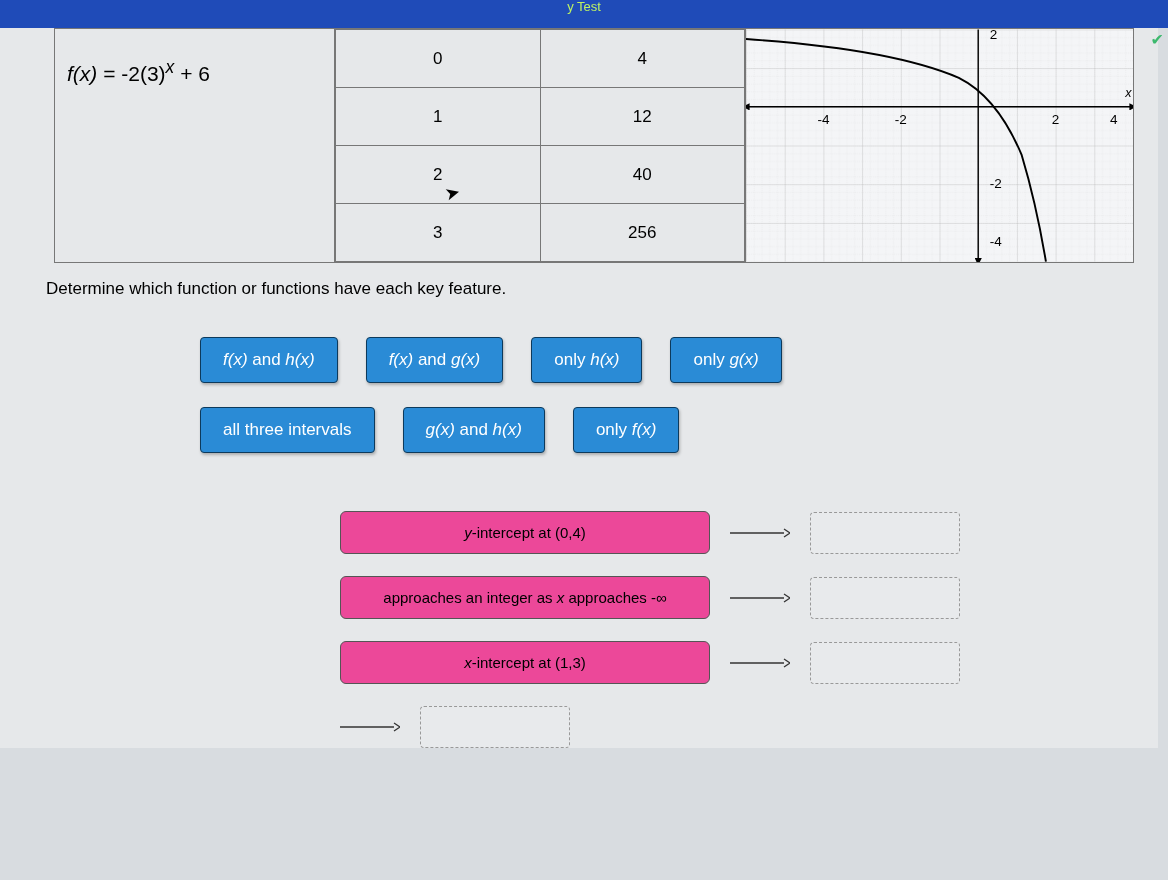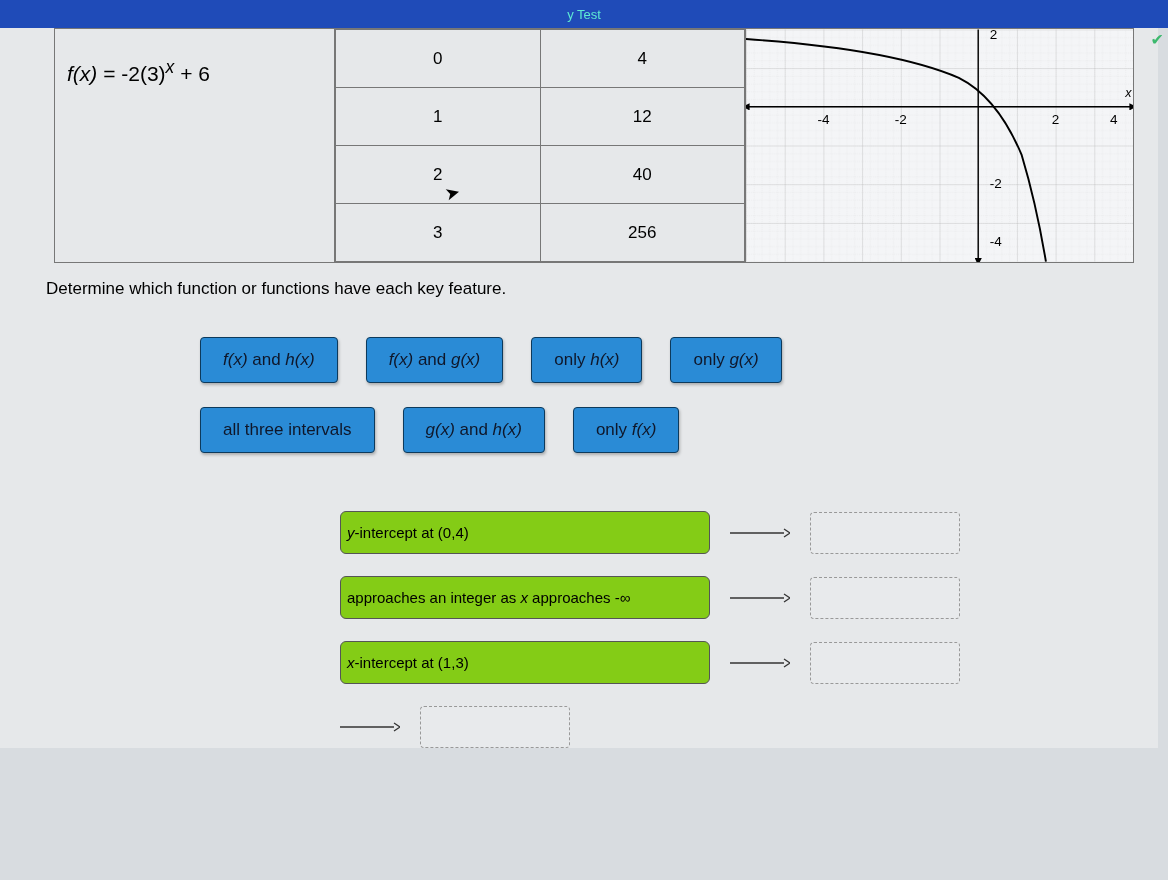--- a/index.html
+++ b/index.html
@@ -8,25 +8,25 @@
     background: #d8dce0;
     width: 1168px;
     height: 880px;
     position: relative;
     overflow: hidden;
   }
   .header-bar {
     background: #1f4bb8;
     height: 28px;
     width: 100%;
-    color: #5eead4;
+    color: #bef264;
     font-size: 13px;
     text-align: center;
     line-height: 14px;
-    padding-top: 8px;
+    padding-top: 0;
   }
   .check-icon {
     position: absolute;
     right: 4px;
     top: 30px;
     color: #3db96e;
     font-size: 16px;
   }
   .content-card {
     background: #e6e8ea;
@@ -67,21 +67,21 @@
   .prompt {
     font-size: 17px;
     padding: 16px 8px 0 46px;
   }
   .tiles-area {
     padding: 38px 0 0 200px;
   }
   .tile-row { display: flex; gap: 28px; margin-bottom: 24px; }
   .tile {
     background: #2a8bd6;
-    color: #0f172a;
+    color: #ffffff;
     border: 1px solid #0d3a5c;
     border-radius: 4px;
     padding: 12px 22px;
     font-size: 17px;
     box-shadow: 1px 2px 3px rgba(0,0,0,0.25);
     cursor: move;
     white-space: nowrap;
     font-style: italic;
   }
   .tile .f { font-style: italic; }
@@ -92,22 +92,22 @@
   .target-row {
     display: flex;
     align-items: center;
     gap: 20px;
     margin-bottom: 22px;
   }
   .target-label {
     width: 370px;
     border: 1.5px solid #555;
     border-radius: 6px;
-    background: #84cc16;
-    text-align: left;
+    background: #ec4899;
+    text-align: center;
     padding: 12px 6px;
     font-size: 15px;
   }
   .target-label .it { font-style: italic; }
   .arrow-wrap {
     width: 60px; text-align: center;
   }
   .arrow-wrap svg { display: block; margin: 0 auto; }
   .drop-zone {
     width: 150px;

